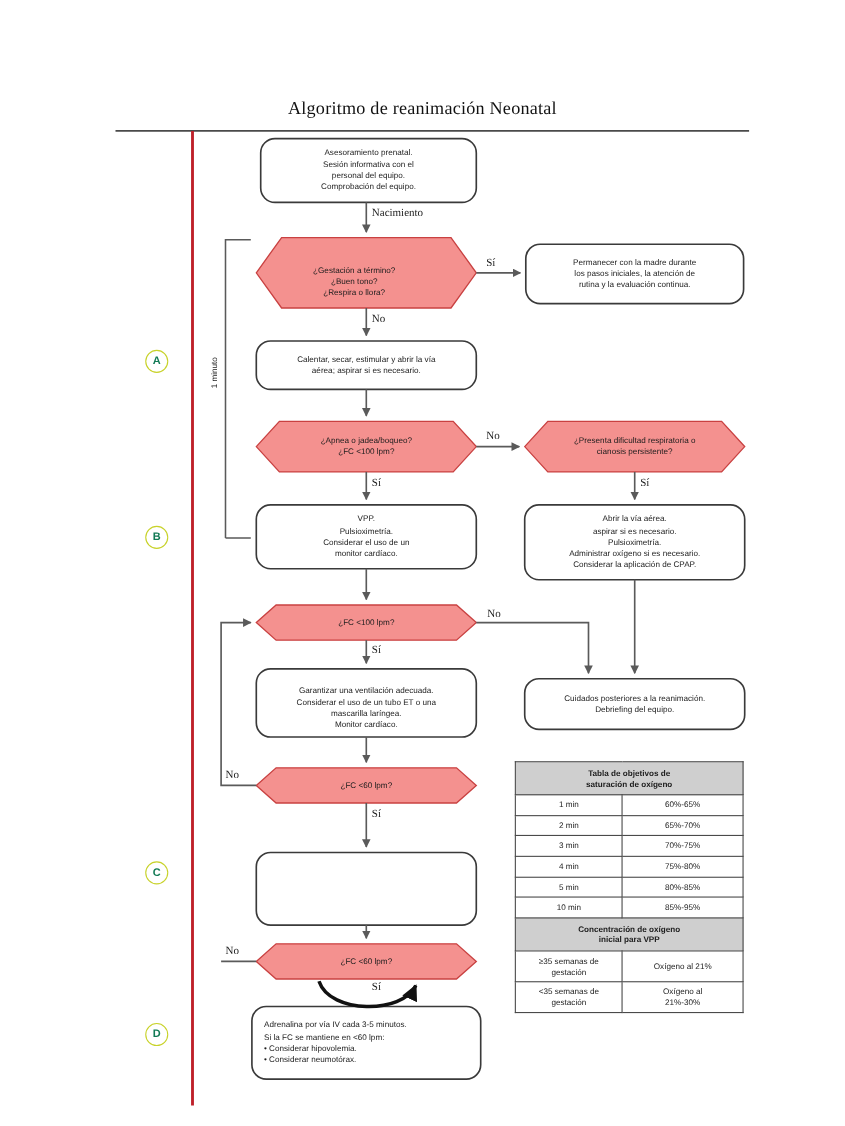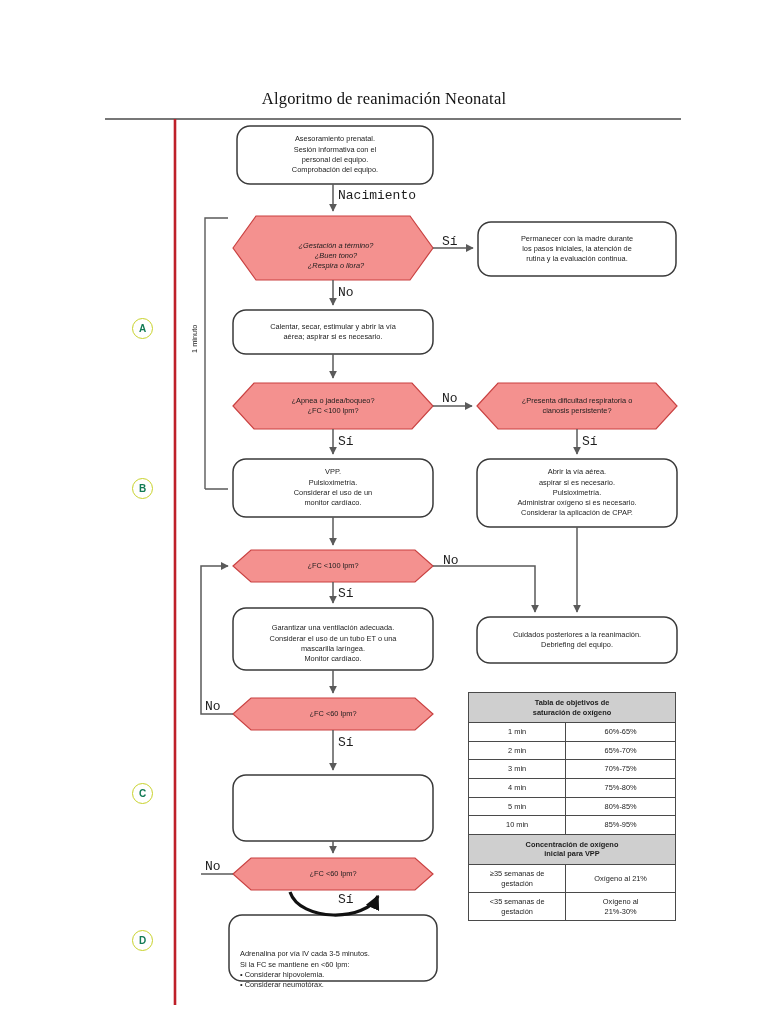--- a/index.html
+++ b/index.html
@@ -48,23 +48,23 @@
     align-items: center;
     justify-content: center;
     pointer-events: none;
   }
   .nodetext.left {
     text-align: left;
     justify-content: flex-start;
   }
   .edgelabel {
     position: absolute;
-    font-size: 13px;
-    color: #1c1c1c;
-    font-family: Liberation Mono, monospace;
+    font-size: 10px;
+    color: #1c1c1c;
+    font-family: Liberation Serif, serif;
   }
   
   .phase {
     position: absolute;
     width: 19px; height: 19px;
     border-radius: 50%;
     border: 1.6px solid #c8d22a;
     color: #127a55;
     font-weight: bold;
     font-size: 10px;
@@ -181,21 +181,21 @@
 
     <path d="M 290 892 C 300 922, 366 922, 378 896" fill="none" stroke="#111111" stroke-width="3.2" marker-end="url(#arrblk)"></path>
 
     <path d="M 205 489 L 205 489 L 228 489 M 205 489 L 205 218 L 228 218" fill="none" stroke="#5a5a5a" stroke-width="1.4"></path>
   </svg>
 
   <div class="nodetext" style="left:237px; top:126px; width:196px; height:58px;">Asesoramiento prenatal.
 Sesión informativa con el
 personal del equipo.
 Comprobación del equipo.</div>
-  <div class="nodetext" style="left:248px; top:216px; width:176px; height:80px;font-style:italic;">¿Gestación a término?
+  <div class="nodetext" style="left:234px; top:216px; width:176px; height:80px;">¿Gestación a término?
 ¿Buen tono?
 ¿Respira o llora?</div>
   <div class="nodetext" style="left:481px; top:222px; width:192px; height:54px;">Permanecer con la madre durante
 los pasos iniciales, la atención de
 rutina y la evaluación continua.</div>
   <div class="nodetext" style="left:236px; top:310px; width:194px; height:44px;">Calentar, secar, estimular y abrir la vía
 aérea; aspirar si es necesario.</div>
   <div class="nodetext" style="left:245px; top:383px; width:176px; height:46px;">¿Apnea o jadea/boqueo?
 ¿FC &lt;100 lpm?</div>
   <div class="nodetext" style="left:489px; top:383px; width:176px; height:46px;">¿Presenta dificultad respiratoria o
@@ -211,21 +211,21 @@
 Considerar la aplicación de CPAP.</div>
   <div class="nodetext" style="left:245px; top:550px; width:176px; height:32px;">¿FC &lt;100 lpm?</div>
   <div class="nodetext" style="left:235px; top:608px; width:196px; height:72px;">Garantizar una ventilación adecuada.
 Considerar el uso de un tubo ET o una
 mascarilla laríngea.
 Monitor cardíaco.</div>
   <div class="nodetext" style="left:479px; top:617px; width:196px; height:46px;">Cuidados posteriores a la reanimación.
 Debriefing del equipo.</div>
   <div class="nodetext" style="left:245px; top:698px; width:176px; height:32px;">¿FC &lt;60 lpm?</div>
   <div class="nodetext" style="left:245px; top:858px; width:176px; height:32px;">¿FC &lt;60 lpm?</div>
-  <div class="nodetext left" style="left:240px; top:915px; width:190px; height:66px;margin-top:22px;">Adrenalina por vía IV cada 3-5 minutos.
+  <div class="nodetext left" style="left:240px; top:915px; width:190px; height:66px;">Adrenalina por vía IV cada 3-5 minutos.
 Si la FC se mantiene en &lt;60 lpm:
 • Considerar hipovolemia.
 • Considerar neumotórax.</div>
 
   <div class="edgelabel" style="left:338px; top:188px;">Nacimiento</div>
   <div class="edgelabel" style="left:442px; top:234px;">Sí</div>
   <div class="edgelabel" style="left:338px; top:285px;">No</div>
   <div class="edgelabel" style="left:442px; top:391px;">No</div>
   <div class="edgelabel" style="left:338px; top:434px;">Sí</div>
   <div class="edgelabel" style="left:582px; top:434px;">Sí</div>

